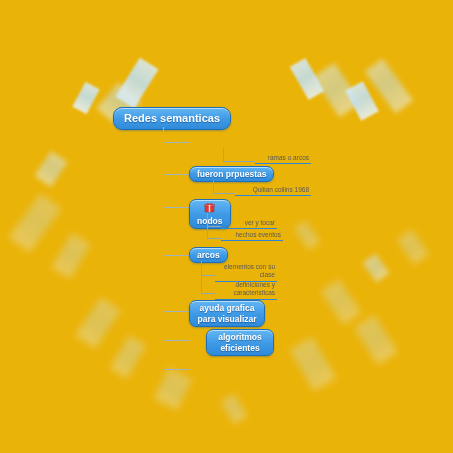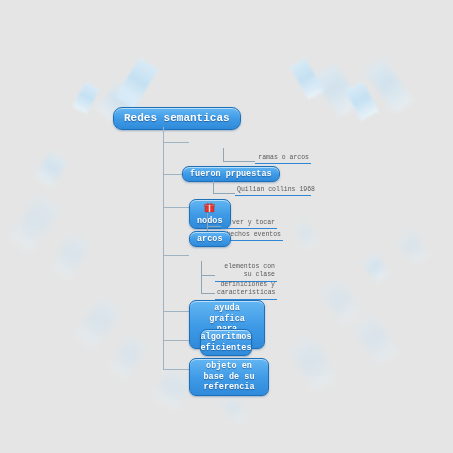--- a/index.html
+++ b/index.html
@@ -5,23 +5,23 @@
 <style>
   html, body {
     margin: 0;
     padding: 0;
     background: #ffffff;
   }
   #canvas {
     position: relative;
     width: 453px;
     height: 453px;
-    background: #e5e5e5;
+    background: #eab308;
     overflow: hidden;
-    font-family: Liberation Mono, monospace;
+    font-family: Liberation Sans, sans-serif;
   }
 
   
   #bg-decor {
     position: absolute;
     inset: 0;
     pointer-events: none;
     z-index: 0;
   }
   .shard {
@@ -147,21 +147,21 @@
 
     <div class="line-h" style="left:163px; top:142px; width:26px;"></div>
 
     <div class="line-v leafline" style="left:223px; top:148px; height:13px;"></div>
     <div class="line-h leafline" style="left:223px; top:161px; width:32px;"></div>
     <div class="leaf" style="left:255px; top:154px; width:56px;">
       <span>ramas o arcos</span>
     </div>
 
     <div class="line-h" style="left:163px; top:174px; width:26px;"></div>
-    <div class="node" style="left:182px; top:166px;">
+    <div class="node" style="left:189px; top:166px;">
       <span class="node-label">fueron prpuestas</span>
     </div>
     <div class="line-v leafline" style="left:213px; top:181px; height:12px;"></div>
     <div class="line-h leafline" style="left:213px; top:193px; width:22px;"></div>
     <div class="leaf" style="left:235px; top:186px; width:76px;">
       <span>Quilian collins 1968</span>
     </div>
 
     <div class="line-h" style="left:163px; top:207px; width:26px;"></div>
     <div class="node" style="left:189px; top:199px;flex-direction:column;">
@@ -180,42 +180,39 @@
     <div class="line-h leafline" style="left:207px; top:226px; width:14px;"></div>
     <div class="line-h leafline" style="left:207px; top:238px; width:14px;"></div>
     <div class="leaf" style="left:221px; top:219px; width:56px;">
       <span>ver y tocar</span>
     </div>
     <div class="leaf" style="left:221px; top:231px; width:62px;">
       <span>hechos eventos</span>
     </div>
 
     <div class="line-h" style="left:163px; top:255px; width:26px;"></div>
-    <div class="node" style="left:189px; top:231px;">
+    <div class="node" style="left:189px; top:247px;">
       <span class="node-label">arcos</span>
     </div>
     <div class="line-v leafline" style="left:201px; top:261px; height:32px;"></div>
     <div class="line-h leafline" style="left:201px; top:275px; width:14px;"></div>
     <div class="line-h leafline" style="left:201px; top:293px; width:14px;"></div>
     <div class="leaf wrap" style="left:215px; top:263px; width:62px;">
       <span>elementos con su clase</span>
     </div>
     <div class="leaf wrap" style="left:215px; top:281px; width:62px;">
       <span>definiciones y caracteristicas</span>
     </div>
 
     <div class="line-h" style="left:163px; top:311px; width:26px;"></div>
     <div class="node two-line" style="left:189px; top:300px; width:76px;">
       <span class="node-label">ayuda grafica para visualizar</span>
     </div>
 
     <div class="line-h" style="left:163px; top:340px; width:26px;"></div>
-    <div class="node two-line" style="left:200px; top:329px; width:52px;">
+    <div class="node two-line" style="left:206px; top:329px; width:68px;">
       <span class="node-label">algoritmos eficientes</span>
     </div>
 
     <div class="line-h" style="left:163px; top:369px; width:26px;"></div>
-    <div class="node two-line" style="left:189px; top:358px; width:80px;">
-      <span class="node-label">objeto en base de su referencia</span>
-    </div>
 
   </div>
 </div>
 
 </body></html>

